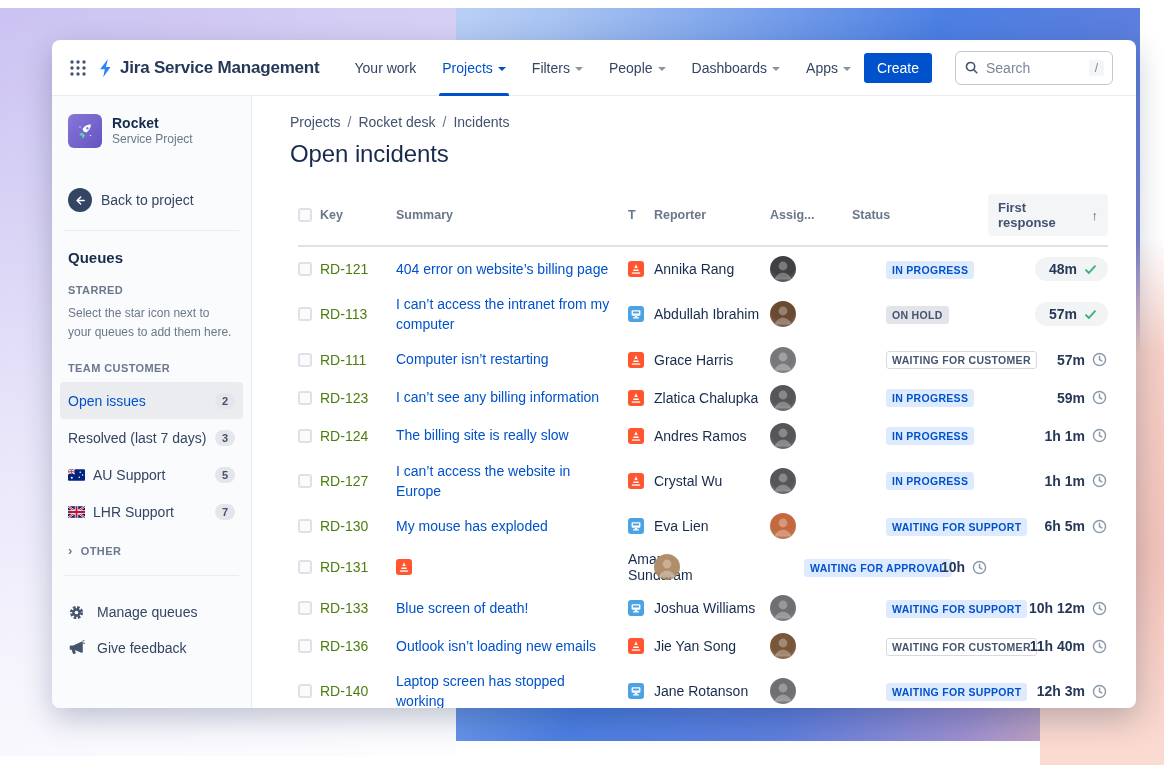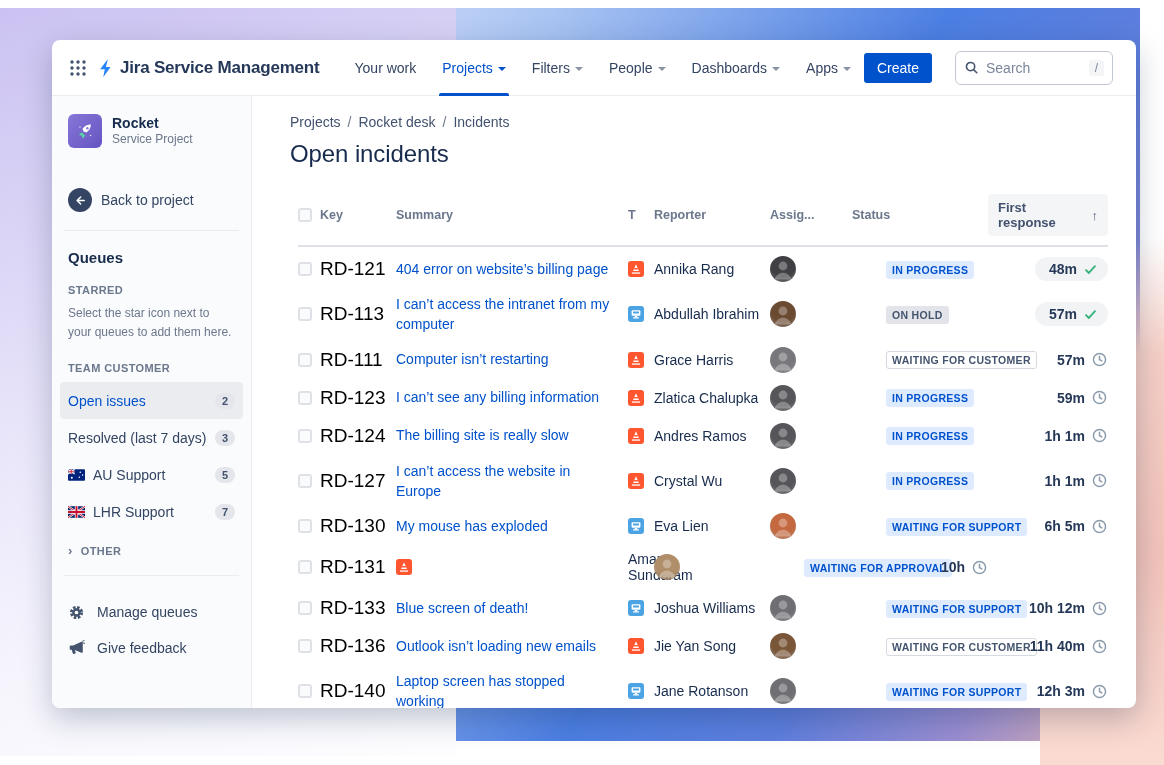--- a/index.html
+++ b/index.html
@@ -91,21 +91,21 @@
     align-items:center; column-gap:0; }
   .thead { padding-bottom:9px; border-bottom:2px solid #DFE1E6; }
   .th { font-size:12.5px; font-weight:600; color:#6B778C; }
   .th-response { justify-self:end; }
   .th-response .sort-chip { display:inline-flex; align-items:center; gap:5px; background:#F4F5F7;
     border-radius:4px; padding:6px 10px; color:#42526E; font-size:13px; font-weight:600; cursor:pointer; }
   .tbody { margin-top:3px; }
   .trow { min-height:33.5px; padding:6px 0; }
   .checkbox { width:14px; height:14px; border:2px solid #DFE1E6; border-radius:3px;
     background:#FAFBFC; display:inline-block; cursor:pointer; }
-  .cell-key { font-size:19px; color:#000000; }
+  .cell-key { font-size:14px; color:#4d7c0f; }
   .cell-summary { font-size:14px; color:#0052CC; text-decoration:none; padding-right:18px;
     line-height:1.45; cursor:pointer; display:block; }
   .type-icon { width:16px; height:16px; display:flex; }
   .cell-reporter { font-size:14px; color:#172B4D; }
   .cell-avatar { display:flex; }
   .avatar { width:26px; height:26px; border-radius:50%; overflow:hidden; display:block; cursor:pointer; }
   .loz { display:inline-block; font-size:10.5px; font-weight:700; letter-spacing:.3px;
     border-radius:3px; padding:3px 6px; white-space:nowrap;margin-left:34px; }
   .st-blue { background:#DEEBFF; color:#0052CC; }
   .st-gray { background:#E2E4E9; color:#44546F; }

